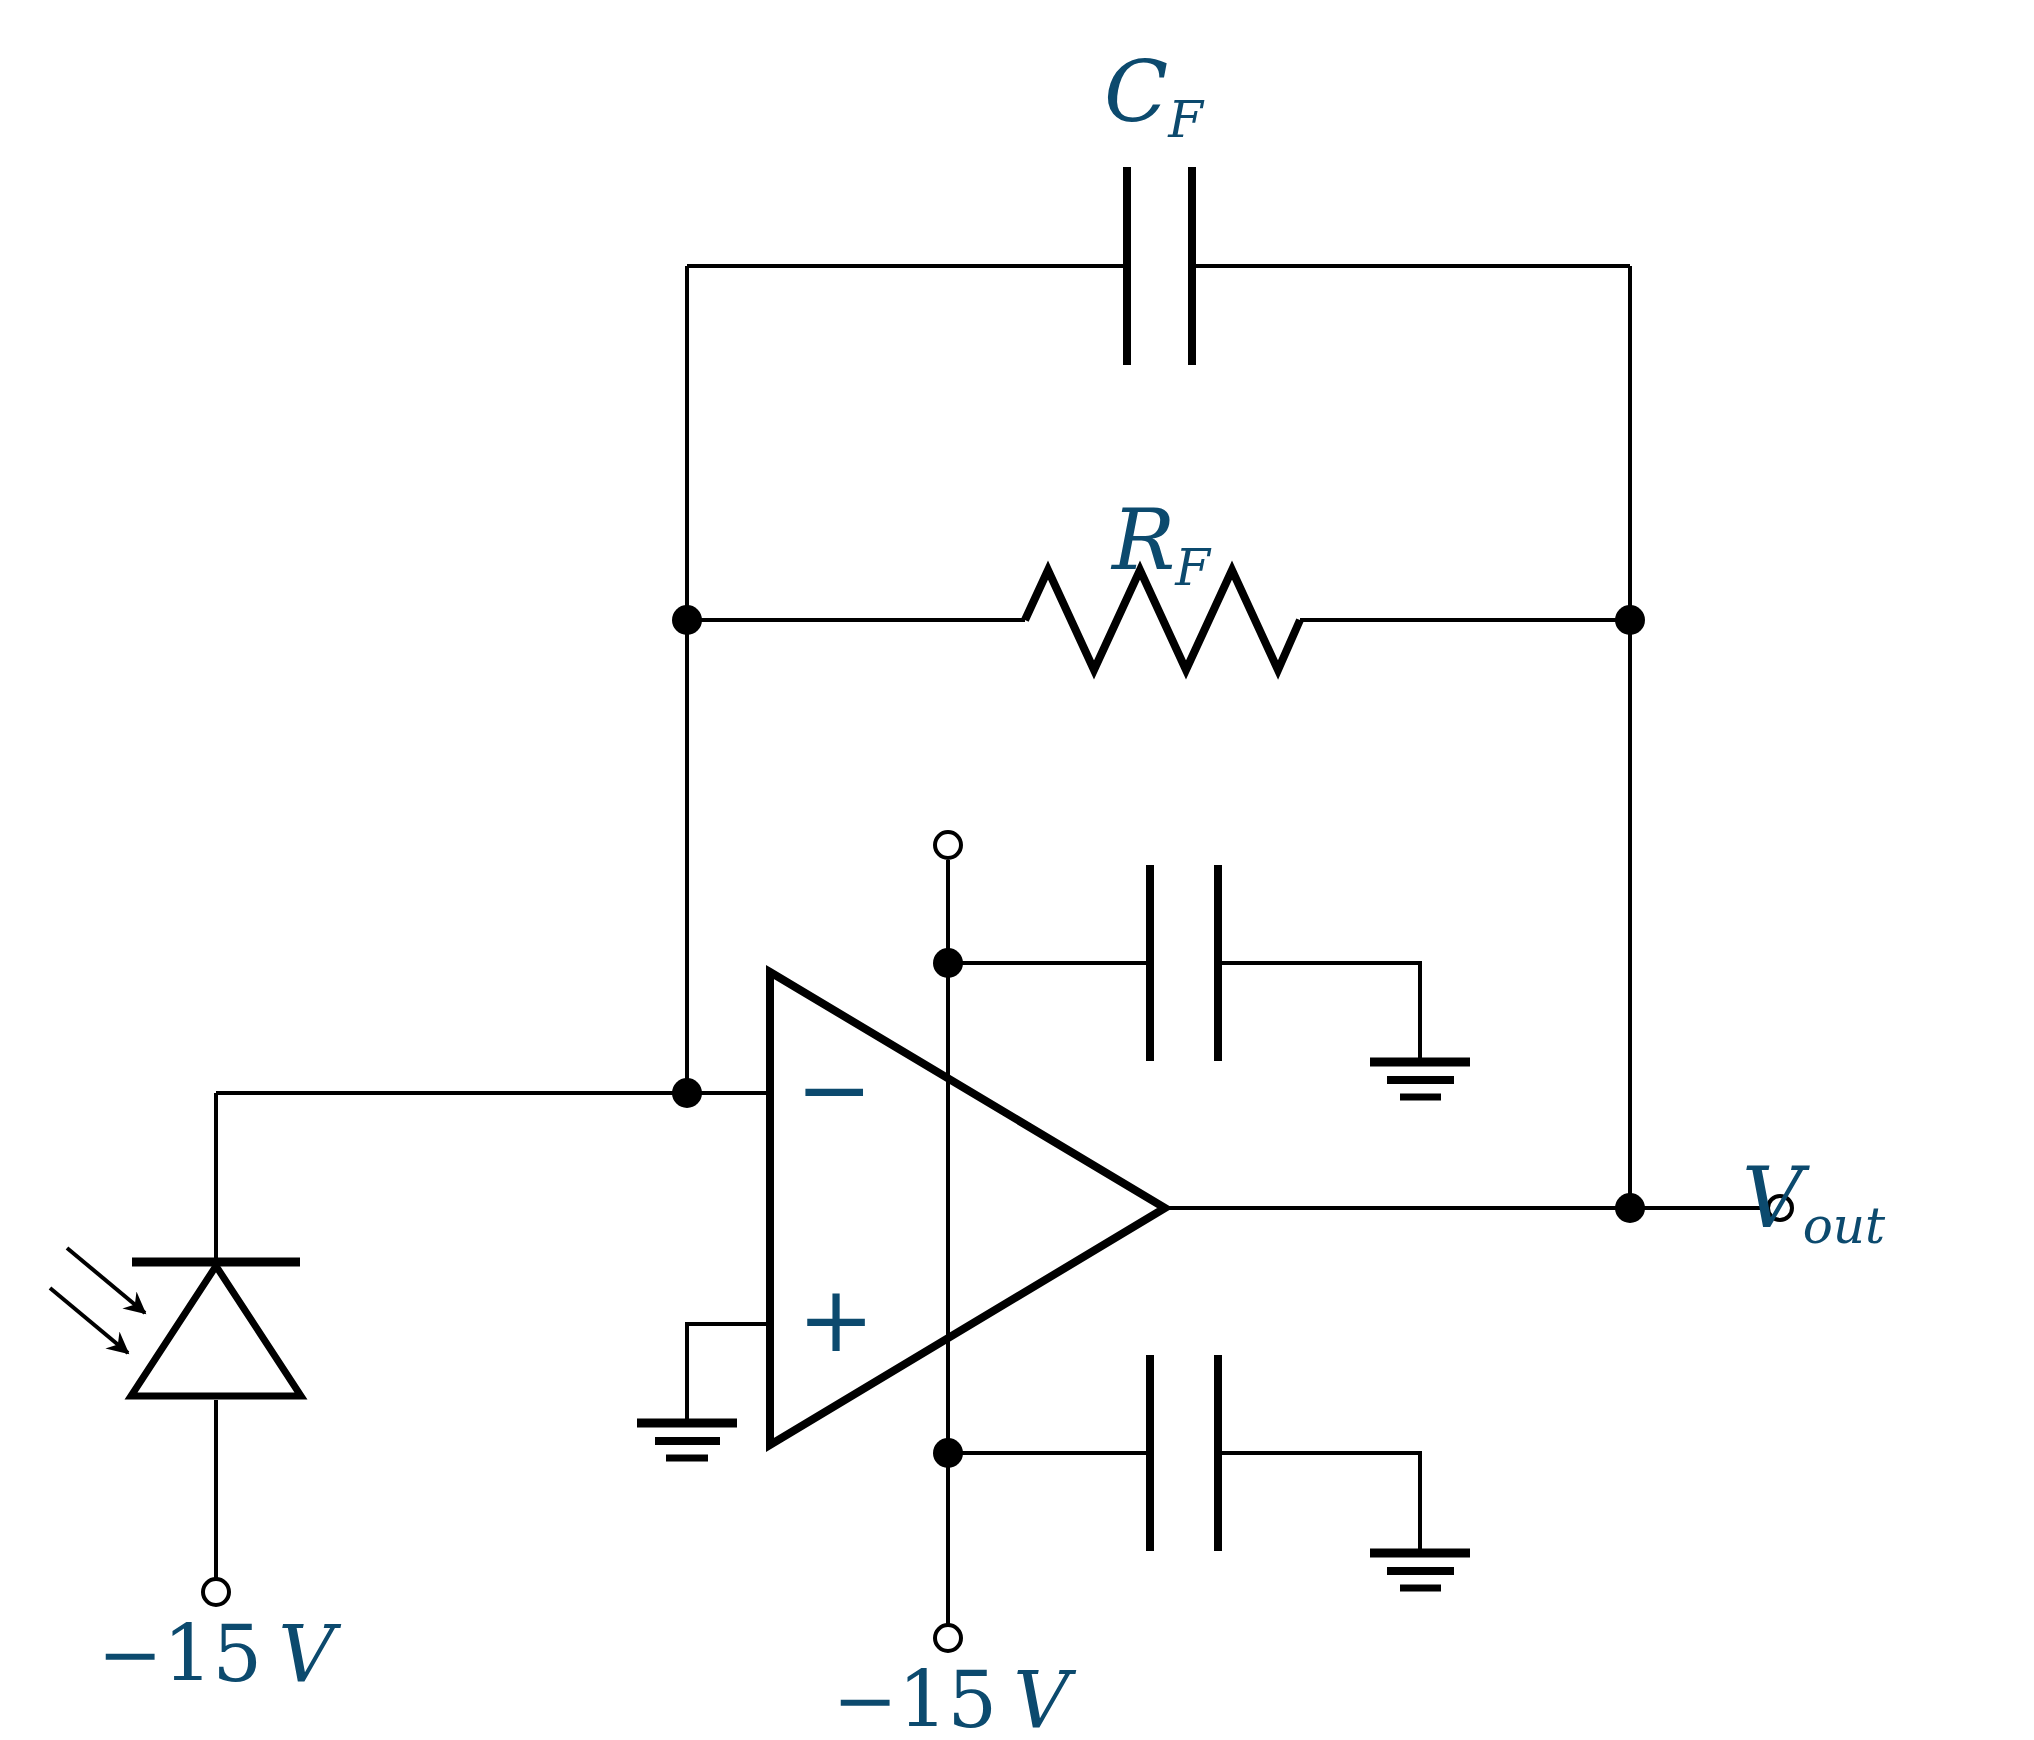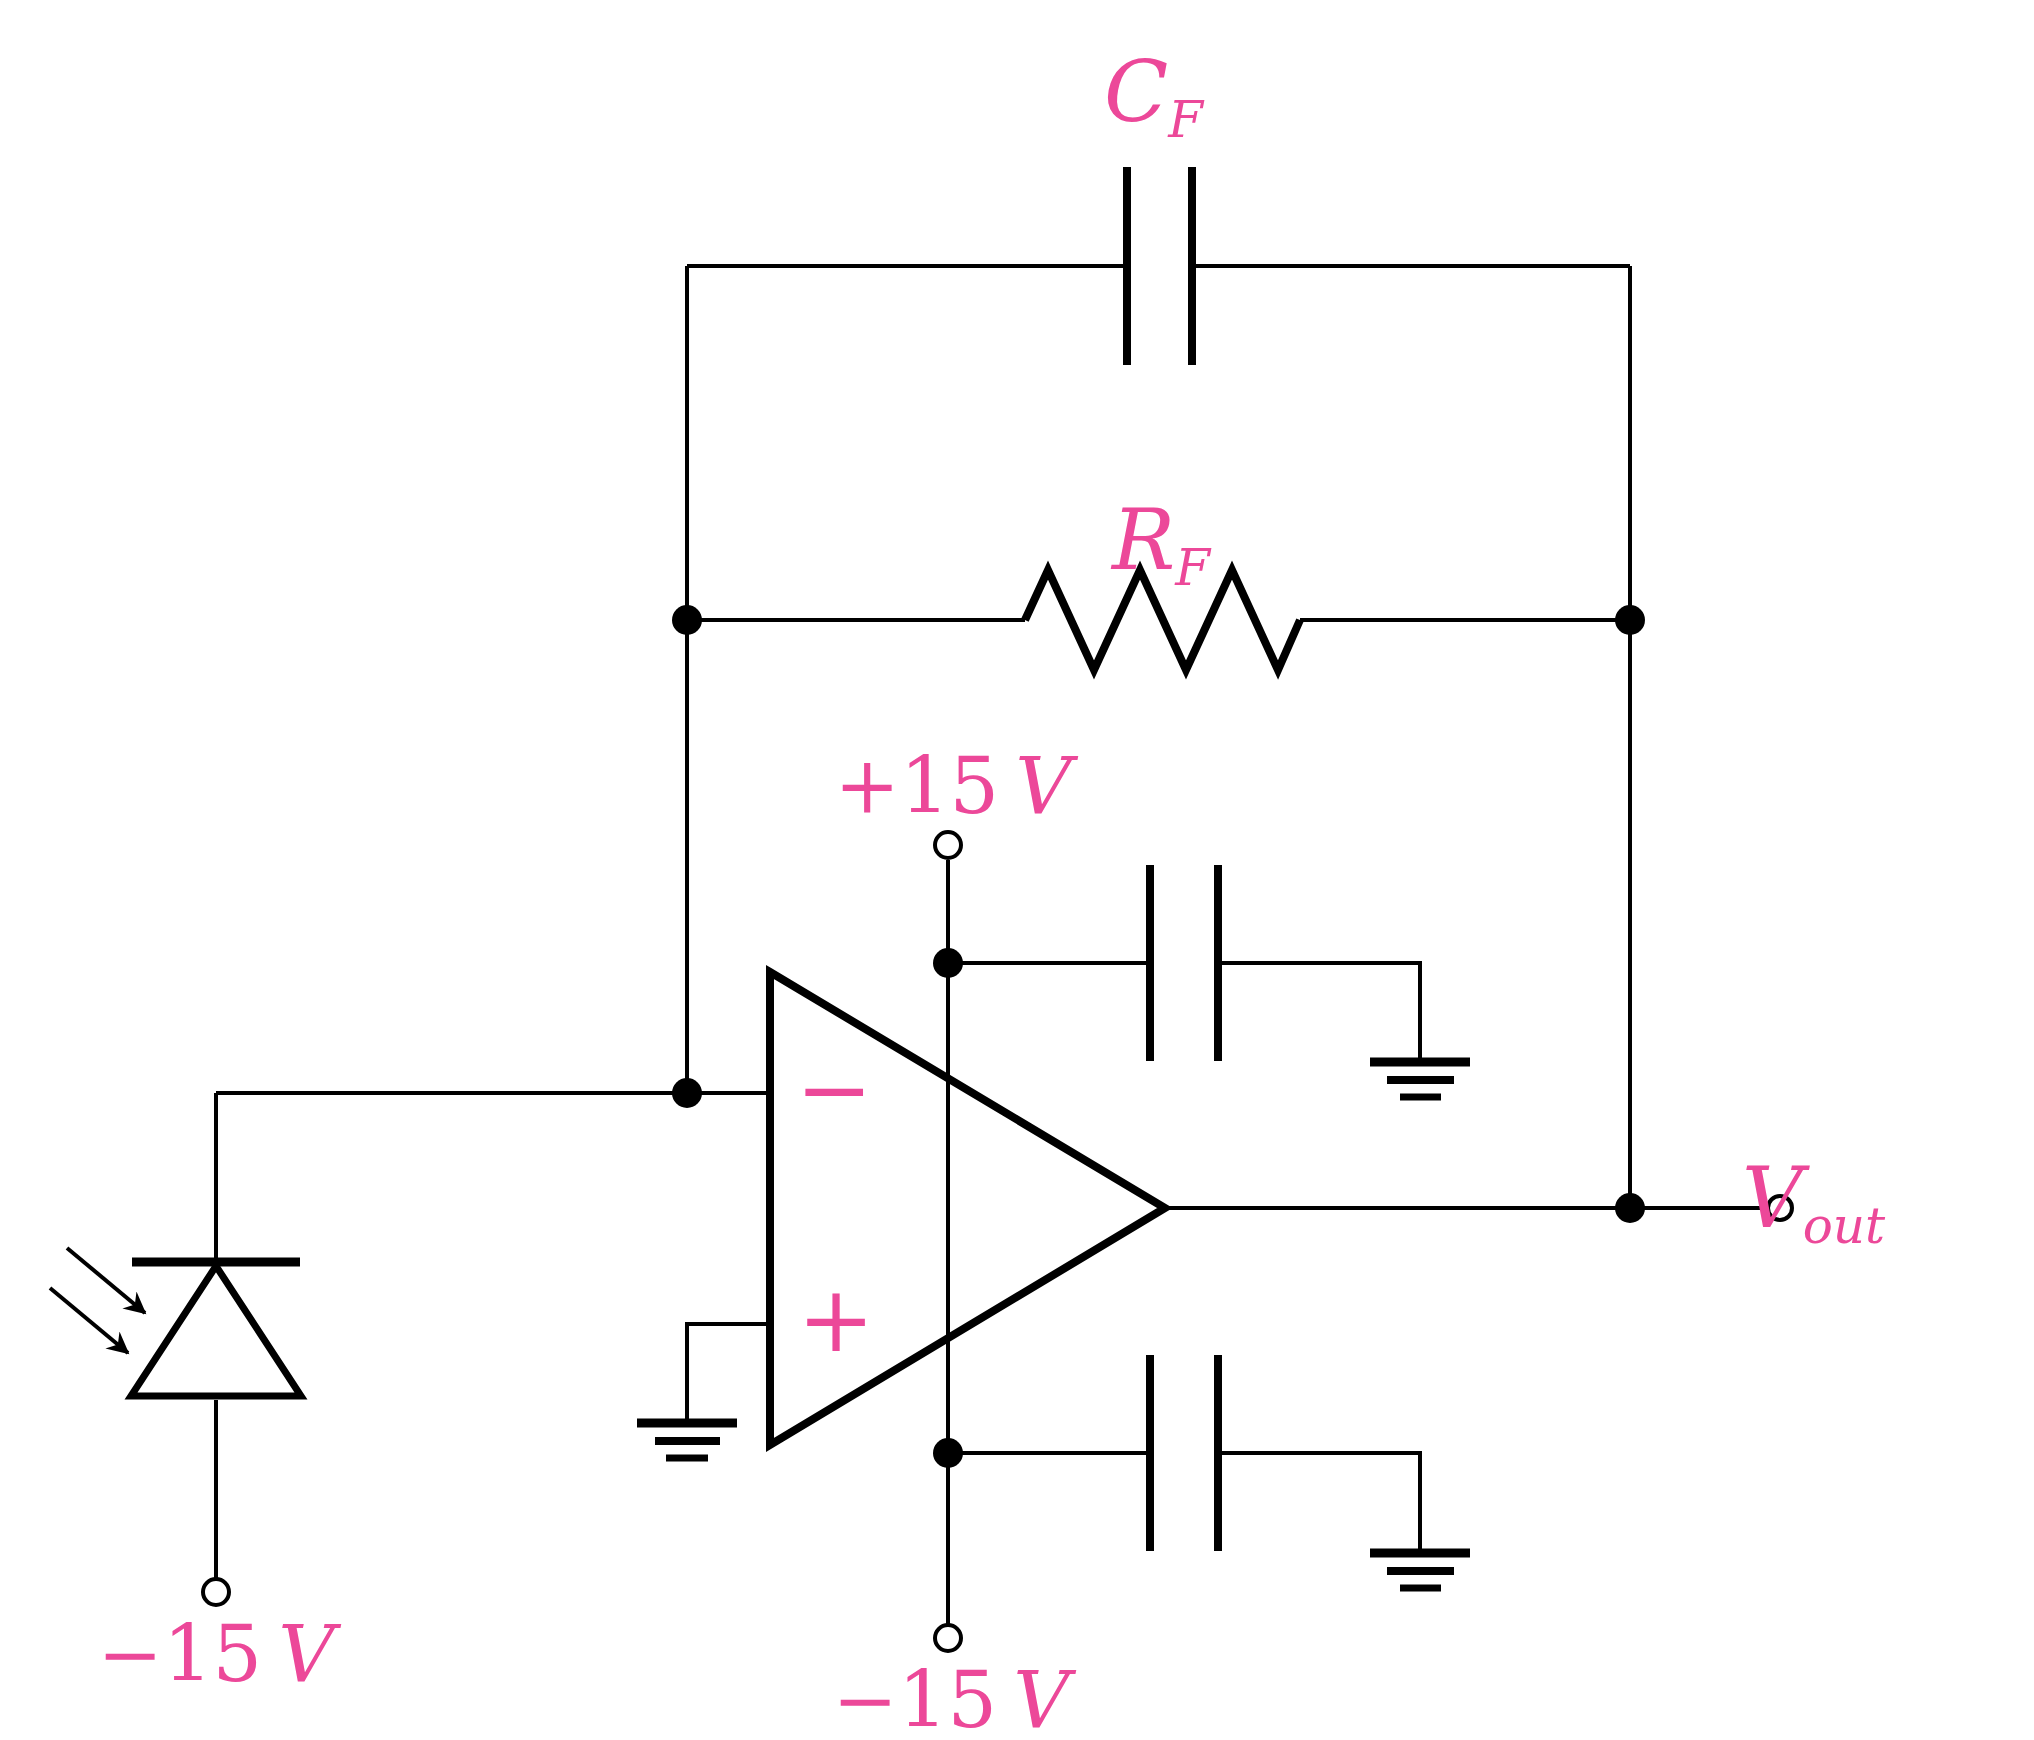--- a/index.html
+++ b/index.html
@@ -6,21 +6,21 @@
   #canvas{
     position:relative;
     width:2034px;height:1740px;
     background:#ffffff;
     font-family:"DejaVu Serif","Liberation Serif",serif;
     overflow:hidden;
   }
   #schematic{position:absolute;left:0;top:0;}
   .lbl{
     position:absolute;
-    color:#ec4899;
+    color:#0c4a6e;
     line-height:1;
     white-space:nowrap;
   }
   .center{transform:translate(-50%,-50%);}
   .math{font-style:italic;font-size:84px;}
   .math .main{font-style:italic;}
   .math .sub{font-style:italic;font-size:50px;vertical-align:-16px;letter-spacing:0;}
   .supply{font-size:78px;font-style:normal;}
   .supply .unit{font-style:italic;margin-left:16px;}
   .partnum{font-size:76px;font-style:normal;letter-spacing:1px;}
@@ -116,21 +116,20 @@
       <circle cx="1780" cy="1208" r="12"></circle>
     </g>
   </svg>
 
   <span class="lbl math" style="left:1104px;top:50px"><span class="main">C</span><span class="sub">F</span></span>
 
   <span class="lbl math" style="left:1112px;top:498px"><span class="main">R</span><span class="sub">F</span></span>
 
   <span class="lbl math" style="left:1742px;top:1156px"><span class="main">V</span><span class="sub">out</span></span>
 
-  <span class="lbl supply center" style="left:953px;top:786px"><span>+15</span><span class="unit">V</span></span>
 
   <span class="lbl supply center" style="left:951px;top:1700px"><span>−15</span><span class="unit">V</span></span>
 
   <span class="lbl supply center" style="left:216px;top:1654px"><span>−15</span><span class="unit">V</span></span>
 
 
   <span class="lbl opsign center" style="left:834px;top:1090px">−</span>
 
   <span class="lbl opsign center" style="left:836px;top:1320px">+</span>
 

